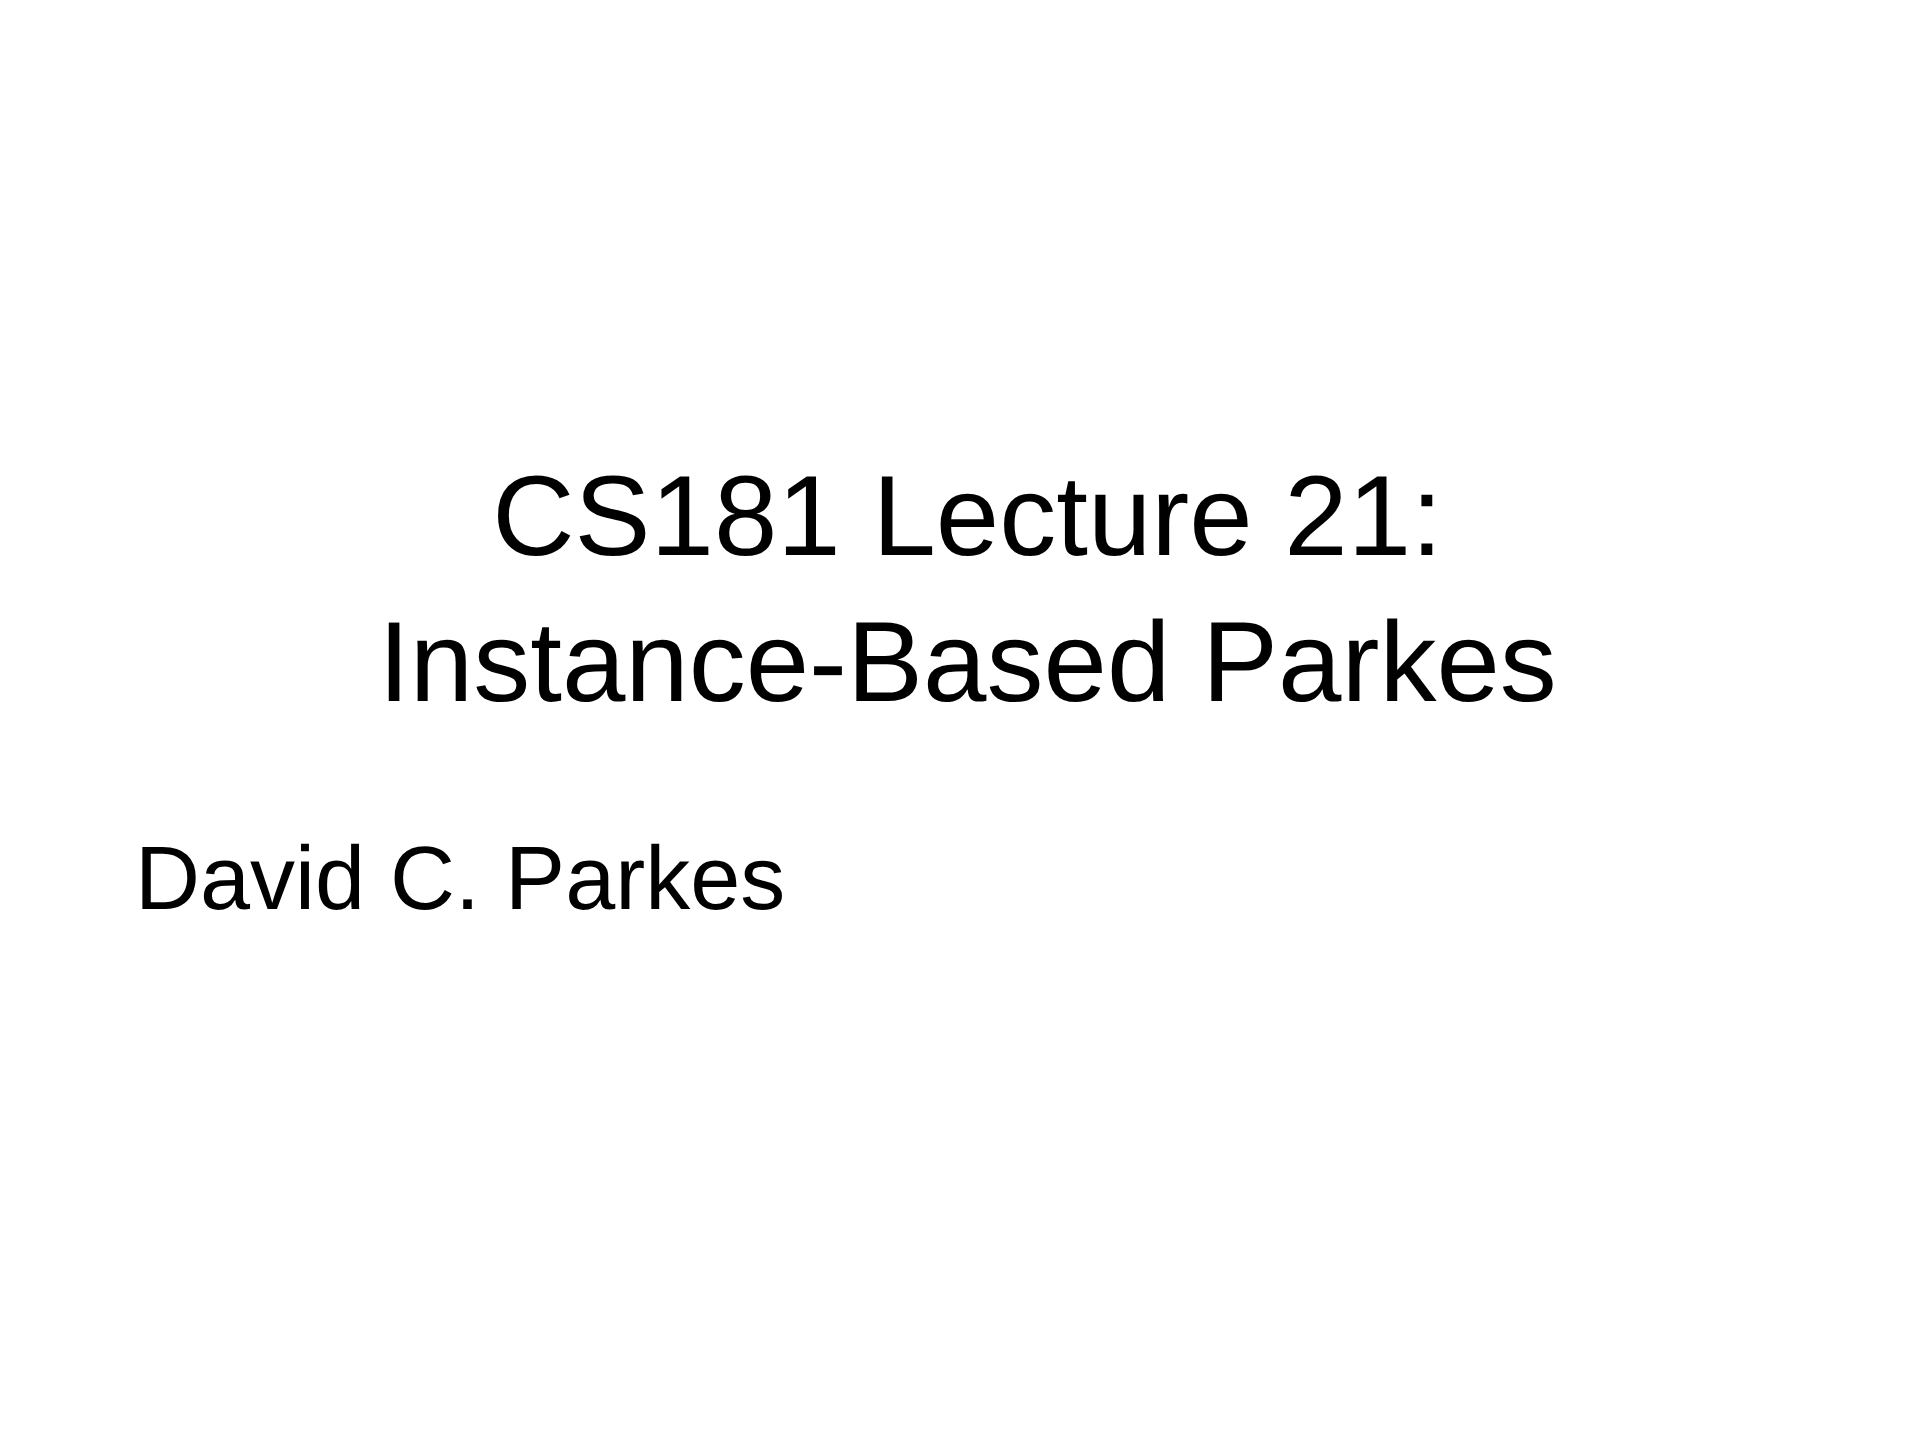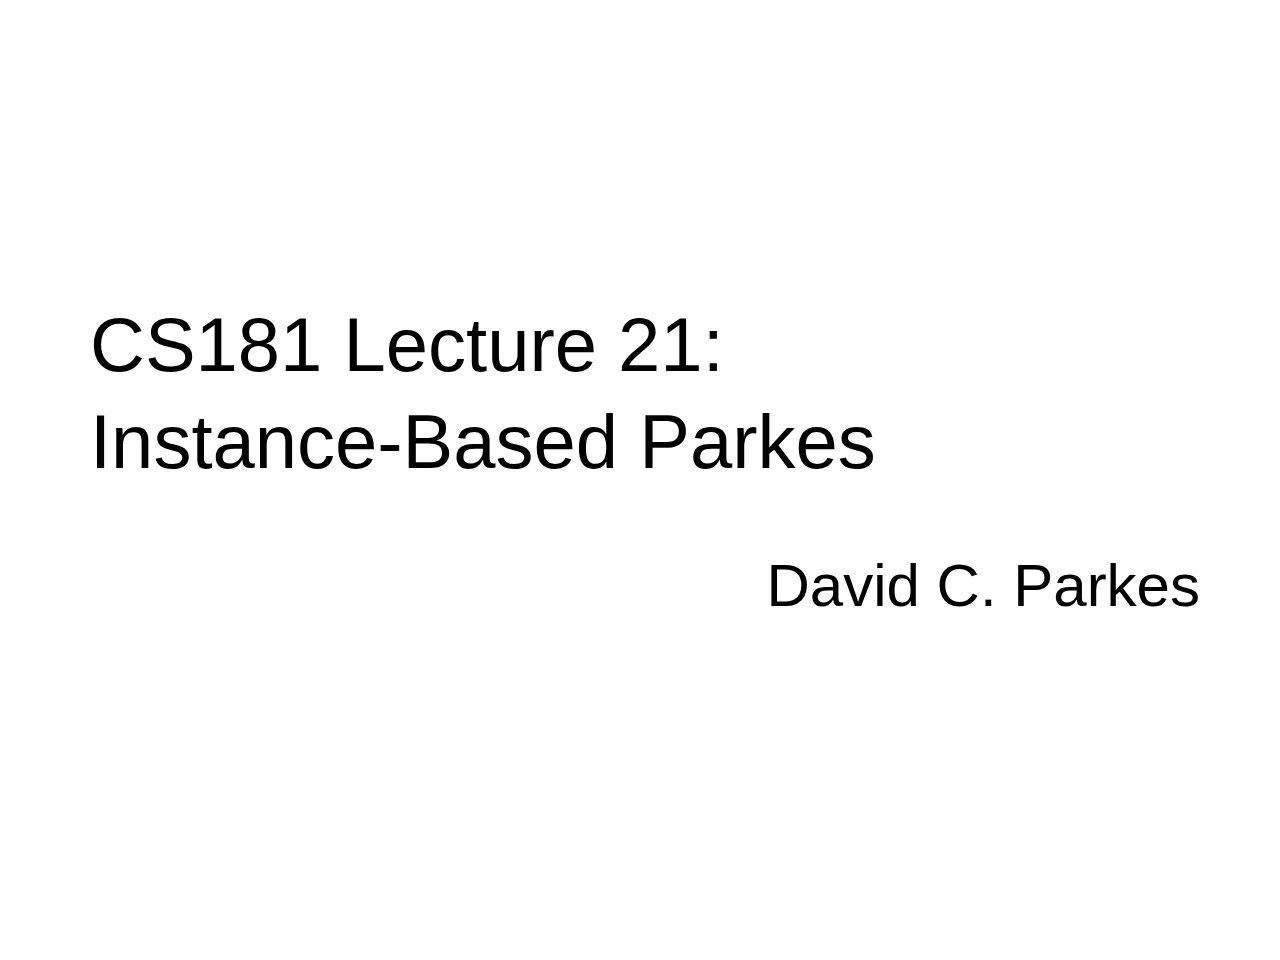--- a/index.html
+++ b/index.html
@@ -29,40 +29,41 @@
     width: 1280px;
     height: 960px;
   }
 
   
   .title-block {
     position: absolute;
     left: 90px;
     top: 296px;
     width: 1110px;
+    text-align: center;
   }
 
   .title-line {
     display: block;
     color: #000000;
     font-family: "Liberation Sans", sans-serif;
     font-size: 76px;
     font-weight: 400;
     line-height: 97px;
     letter-spacing: 0px;
     white-space: nowrap;
   }
 
   
   .subtitle-block {
     position: absolute;
     left: 90px;
     top: 548px;
     width: 1110px;
-    text-align: right;
+    text-align: left;
   }
 
   .subtitle-line {
     display: block;
     color: #000000;
     font-family: "Liberation Sans", sans-serif;
     font-size: 60px;
     font-weight: 400;
     line-height: 76px;
     letter-spacing: 0px;

